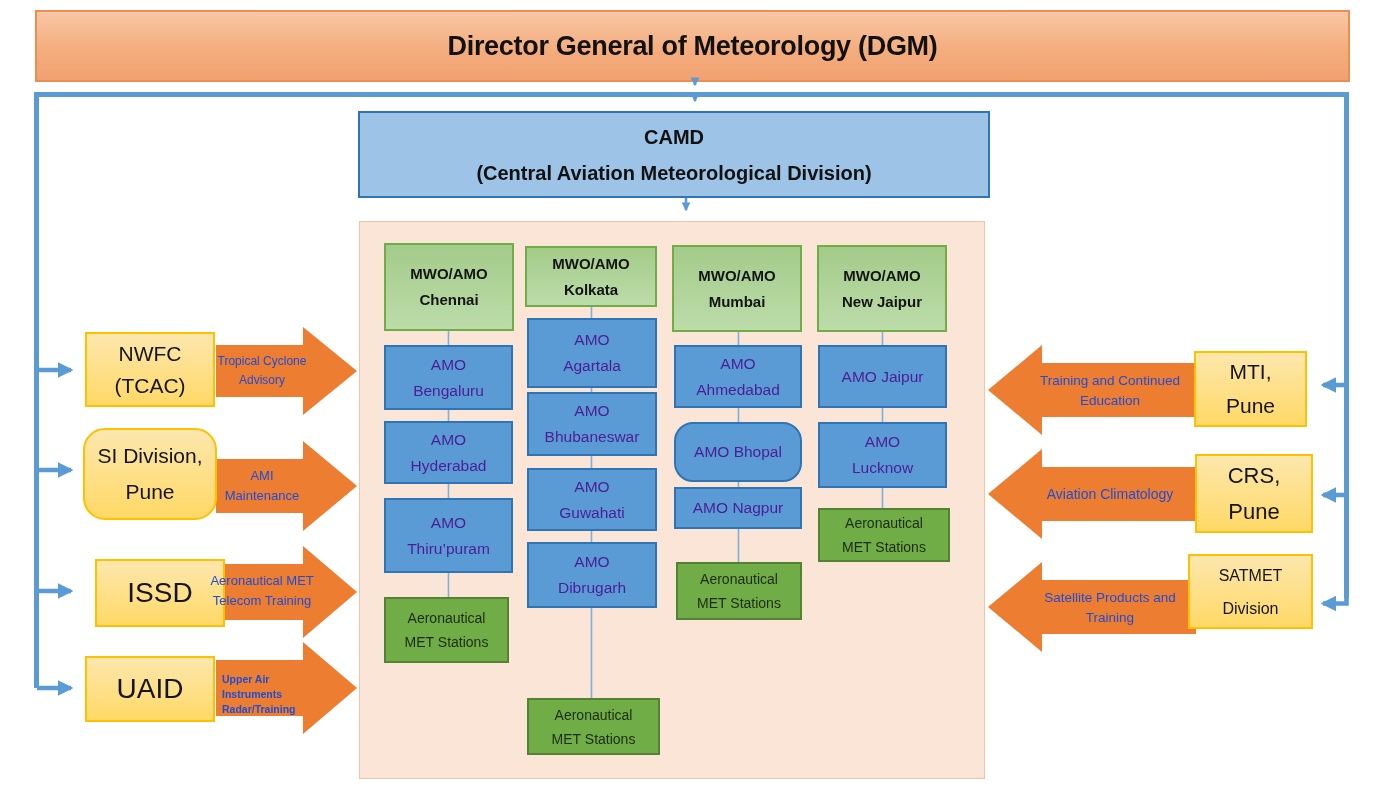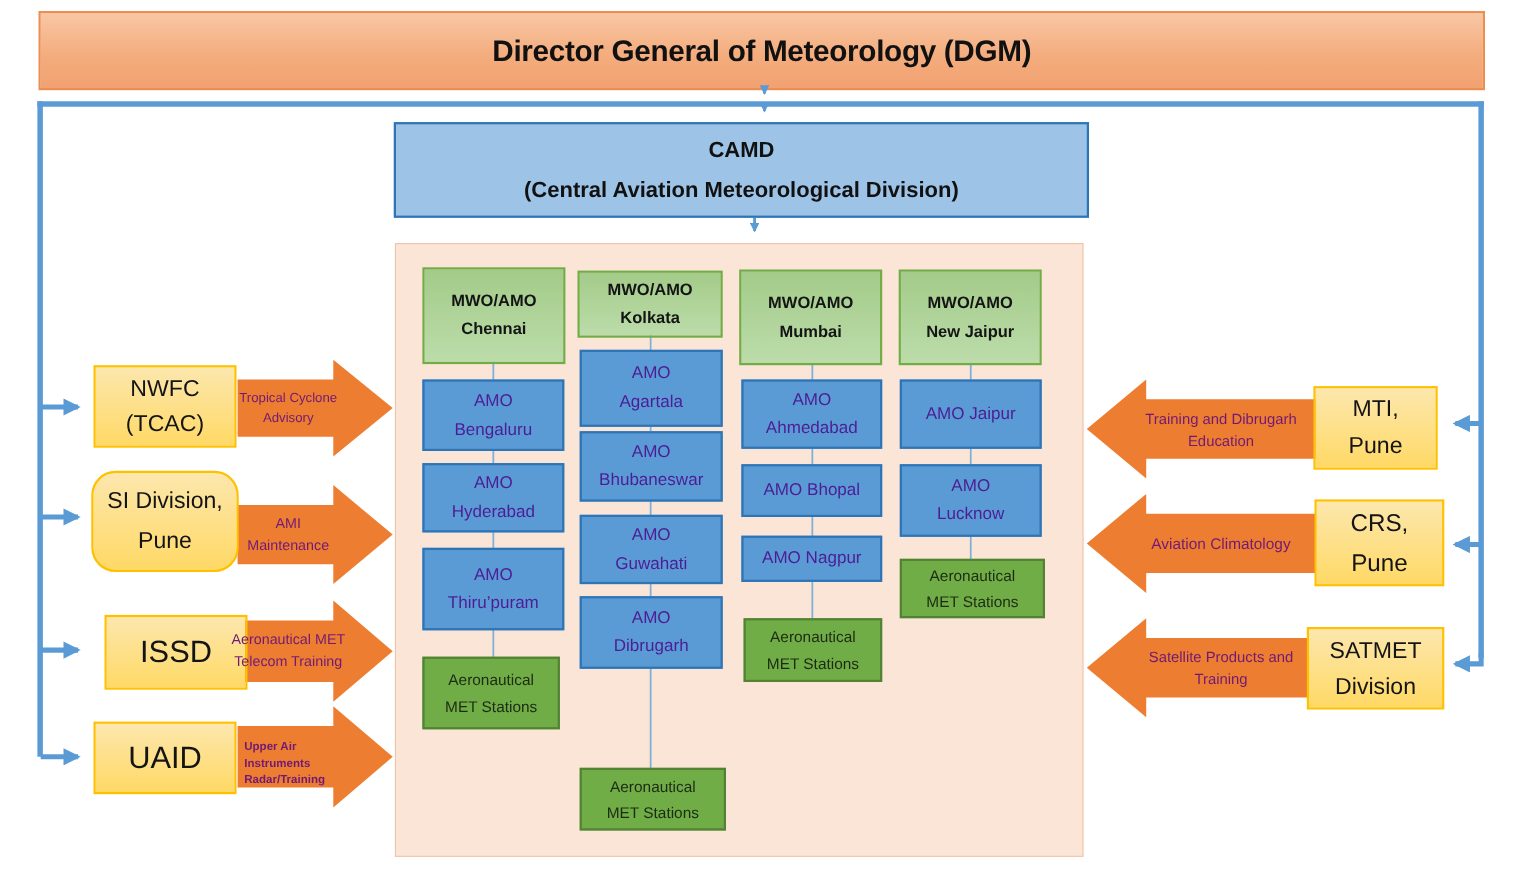--- a/index.html
+++ b/index.html
@@ -20,21 +20,21 @@
   .hdr-green{background:linear-gradient(180deg,#a3cb89 0%,#bcdcaa 100%);border:2px solid #70ad47;
              color:#141414;font-weight:bold;font-size:15px;line-height:26px;}
   
   .amo-blue{background:#5b9bd5;border:2px solid #2e75b6;color:#4c1d95;font-size:15.5px;line-height:26px;}
   
   .station-green{background:#70ad47;border:2px solid #548235;color:#1d2b12;font-size:14px;line-height:24px;}
   
   .ybox{background:linear-gradient(180deg,#fce7ad 0%,#ffd966 100%);border:2px solid #ffc000;
         color:#141414;}
   
-  .albl{color:#701a75;text-align:center;}
+  .albl{color:#1d4ed8;text-align:center;}
   svg{display:block;}
 </style>
 </head>
 <body>
 
 <div id="canvas">
 
   <div class="abs node dgm-banner" style="left:35px;top:10px;width:1315px;height:72px;">
     <span>Director General of Meteorology (DGM)</span>
   </div>
@@ -151,21 +151,21 @@
   </div>
   <div class="abs node station-green" style="left:527px;top:698px;width:133px;height:57px;">
     <span>Aeronautical</span>
     <span>MET Stations</span>
   </div>
 
   <div class="abs node amo-blue" style="left:674px;top:345px;width:128px;height:63px;">
     <span>AMO</span>
     <span>Ahmedabad</span>
   </div>
-  <div class="abs node amo-blue" style="left:674px;top:422px;width:128px;height:48px;">
+  <div class="abs node amo-blue" style="left:674px;top:422px;width:128px;height:60px;border-radius:19px;">
     <span>AMO Bhopal</span>
   </div>
   <div class="abs node amo-blue" style="left:674px;top:487px;width:128px;height:42px;">
     <span>AMO Nagpur</span>
   </div>
   <div class="abs node station-green" style="left:676px;top:562px;width:126px;height:58px;">
     <span>Aeronautical</span>
     <span>MET Stations</span>
   </div>
 
@@ -197,21 +197,21 @@
   </div>
 
   <div class="abs node ybox" style="left:1194px;top:351px;width:113px;height:76px;font-size:21px;line-height:34px;">
     <span>MTI,</span>
     <span>Pune</span>
   </div>
   <div class="abs node ybox" style="left:1195px;top:454px;width:118px;height:79px;font-size:22px;line-height:36px;">
     <span>CRS,</span>
     <span>Pune</span>
   </div>
-  <div class="abs node ybox" style="left:1188px;top:570px;width:125px;height:75px;font-size:21px;line-height:33px;">
+  <div class="abs node ybox" style="left:1188px;top:554px;width:125px;height:75px;font-size:16px;line-height:33px;">
     <span>SATMET</span>
     <span>Division</span>
   </div>
 
   <div class="abs albl" style="left:212px;top:352px;width:100px;font-size:12px;line-height:19px;">
     <span>Tropical Cyclone</span>
     <span>Advisory</span>
   </div>
   <div class="abs albl" style="left:212px;top:466px;width:100px;font-size:13px;line-height:20px;">
     <span>AMI</span>
@@ -219,21 +219,21 @@
   </div>
   <div class="abs albl" style="left:206px;top:571px;width:112px;font-size:13px;line-height:20px;">
     <span>Aeronautical MET</span>
     <span>Telecom Training</span>
   </div>
   <div class="abs albl" style="left:218px;top:672px;width:102px;font-size:10.5px;line-height:15px;font-weight:bold;text-align:left;padding-left:4px;">
     <span>Upper Air Instruments</span>
     <span>Radar/Training</span>
   </div>
   <div class="abs albl" style="left:1032px;top:371px;width:156px;font-size:13.5px;line-height:20px;">
-    <span>Training and Dibrugarh</span>
+    <span>Training and Continued</span>
     <span>Education</span>
   </div>
   <div class="abs albl" style="left:1032px;top:485px;width:156px;font-size:14px;line-height:18px;">
     <span>Aviation Climatology</span>
   </div>
   <div class="abs albl" style="left:1032px;top:588px;width:156px;font-size:13.5px;line-height:20px;">
     <span>Satellite Products and</span>
     <span>Training</span>
   </div>
 

